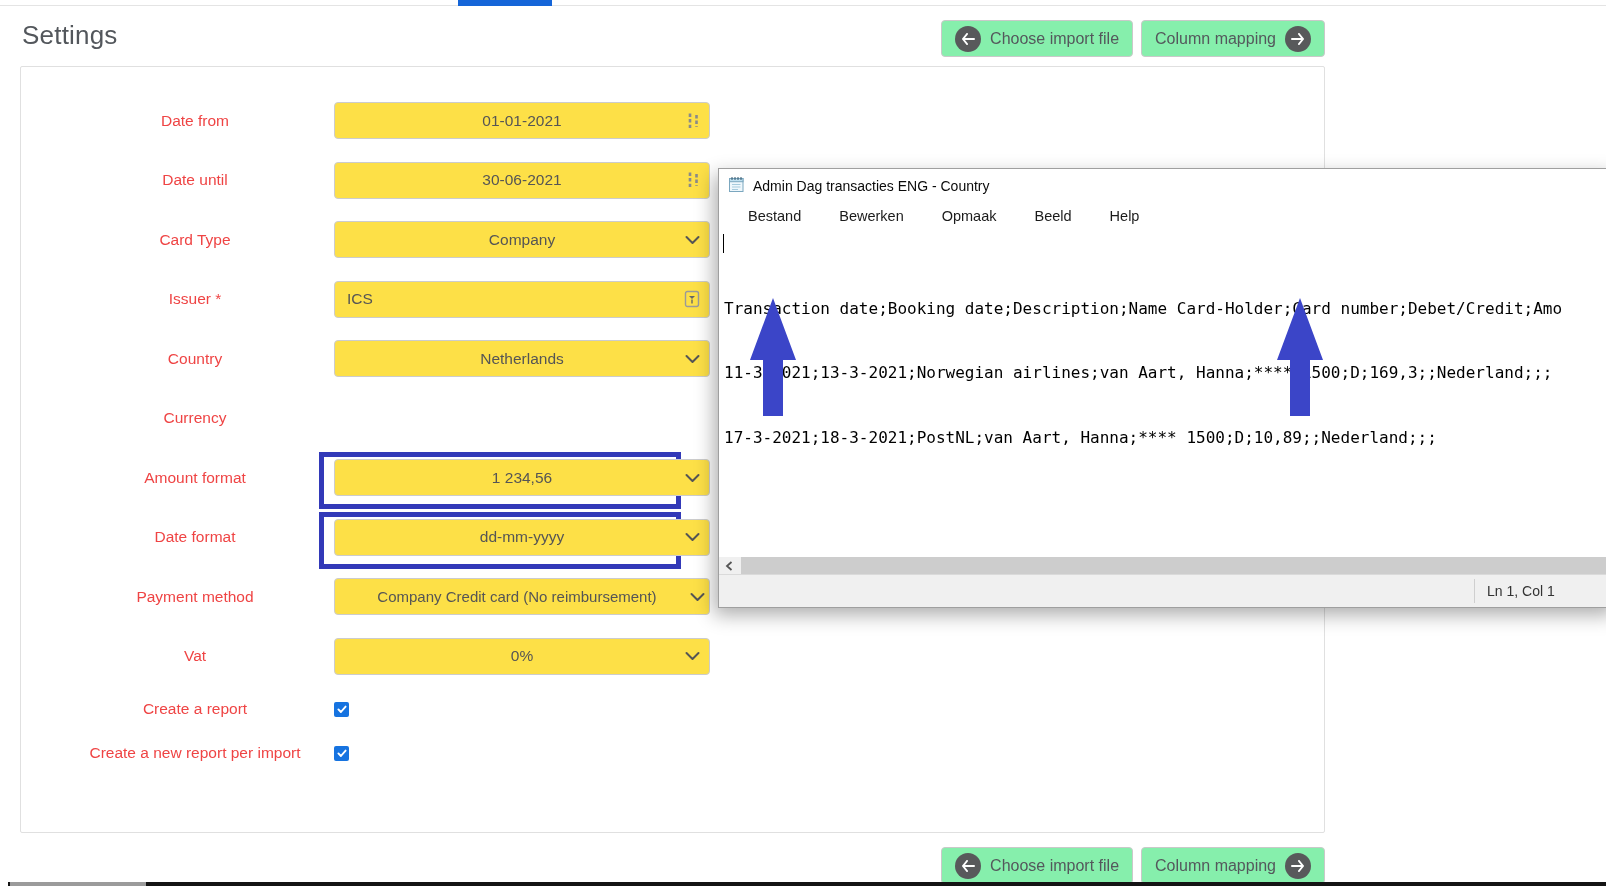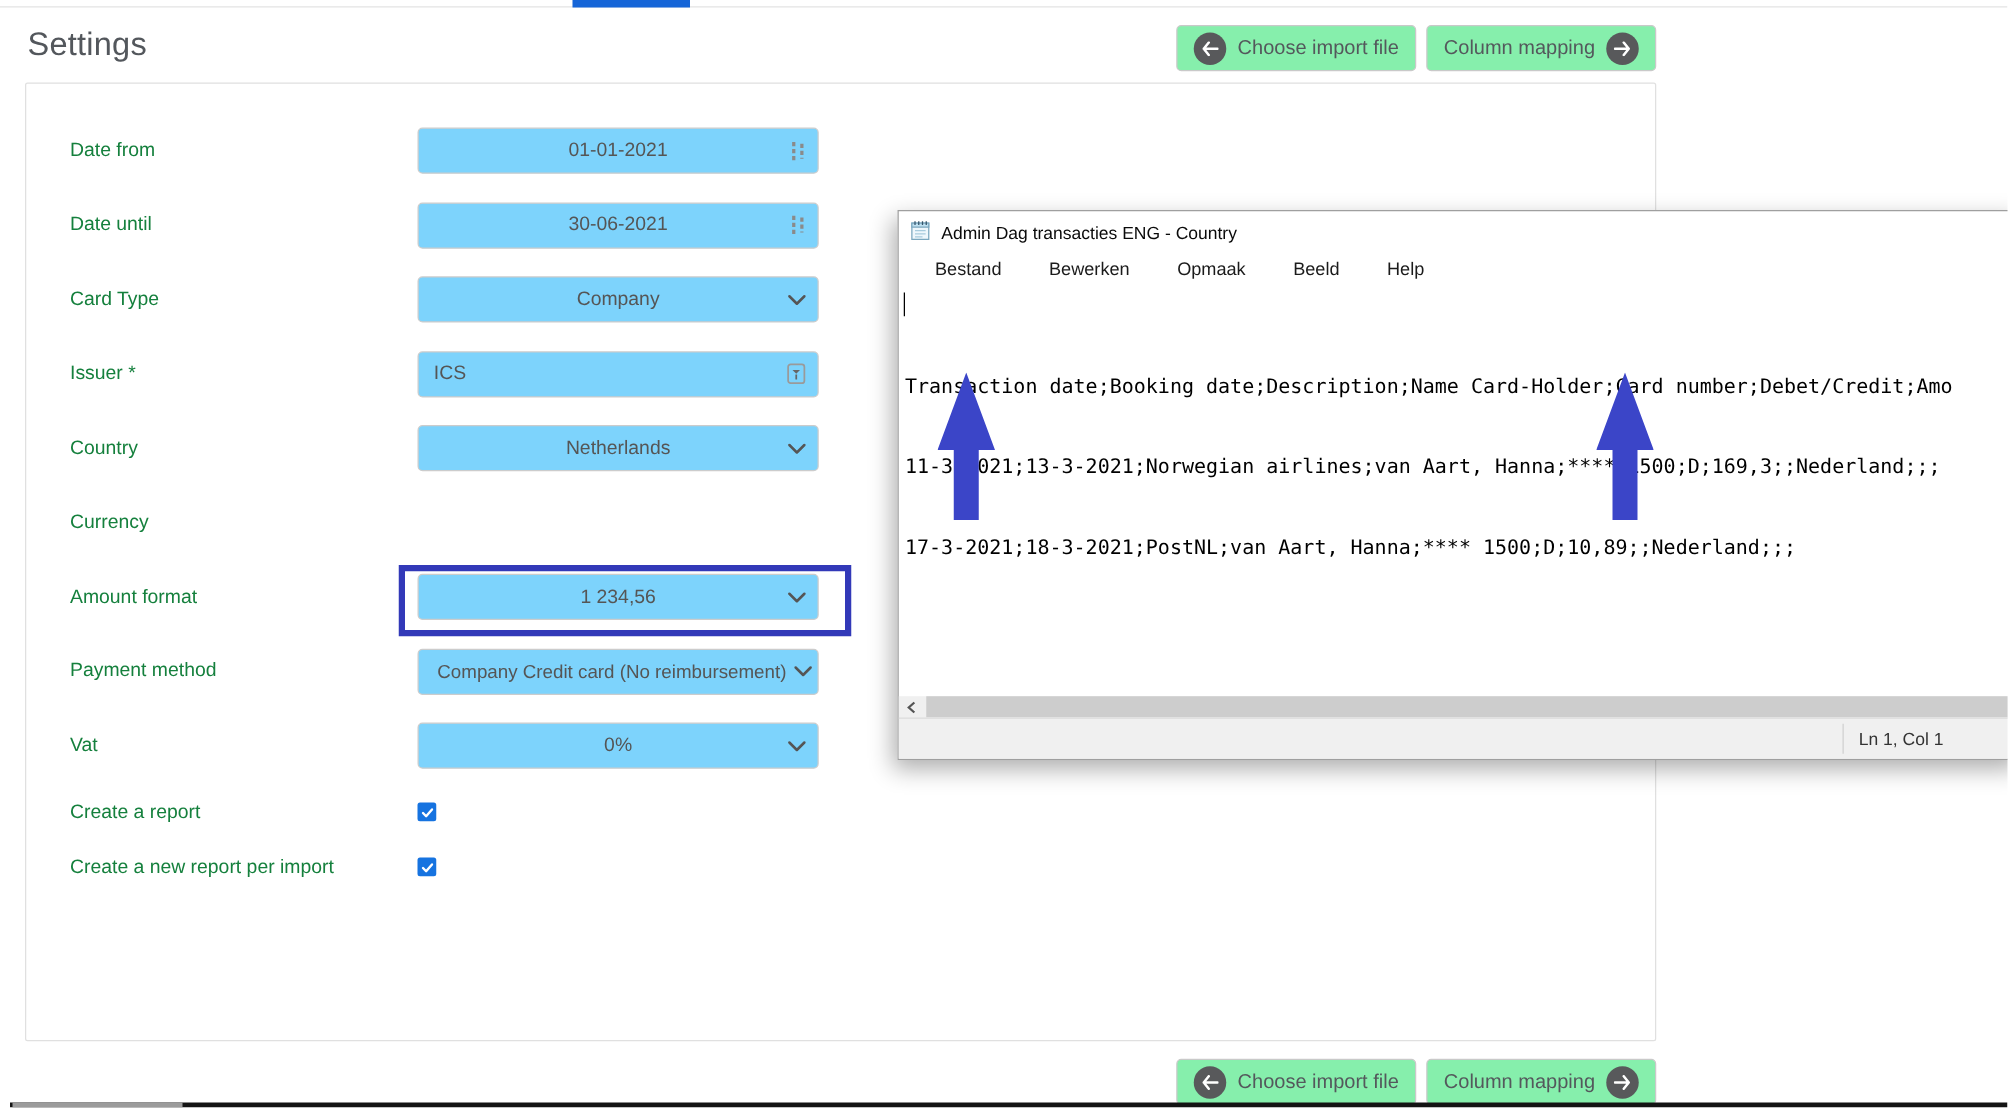--- a/index.html
+++ b/index.html
@@ -23,24 +23,24 @@
     display:flex; align-items:center; gap:9px; padding:0 13px;
     font-size:16px; color:#54585c; cursor:pointer; font-family:inherit;
   }
   .circ { width:26px; height:26px; border-radius:50%; background:#58595b; display:flex; align-items:center; justify-content:center; flex:0 0 auto; }
 
   
   .card { position:absolute; left:20px; top:66px; width:1305px; height:767px; background:#fff; border:1px solid #e0e0e0; border-radius:2px; }
   .form { position:absolute; left:35px; top:35px; width:700px; }
   .form-row { display:flex; align-items:center; height:37px; margin-bottom:22.5px; }
   .form-row.cb-row { height:24px; margin-bottom:20px; }
-  .form-label { width:278px; font-size:15.5px; color:#15803d; }
+  .form-label { width:278px; font-size:15.5px; color:#ef4444;text-align:center; }
   .form-field { width:321px; position:relative; }
   .input {
-    width:321px; height:37px; border:1px solid #ccc; border-radius:4px; background:#7dd3fc;
+    width:376px; height:37px; border:1px solid #ccc; border-radius:4px; background:#fde047;
     display:flex; align-items:center; justify-content:center;
     font-size:15.5px; color:#555; position:relative; cursor:pointer;
   }
   .input.left { justify-content:flex-start; padding-left:12px; }
   .input.small-text { font-size:15px; padding:0 16px 0 6px; }
   .field-icon { position:absolute; right:9px; top:50%; transform:translateY(-50%); display:flex; }
   .field-icon.tight { right:4px; }
   .hl-box { position:absolute; left:-15px; right:-26px; top:-7px; bottom:-13px; border:5px solid #3239b8; pointer-events:none; }
   .checkbox { width:15px; height:15px; background:#1673e0; border-radius:2px; display:flex; align-items:center; justify-content:center; cursor:pointer; }
 
@@ -195,20 +195,34 @@
           <span>1 234,56</span>
           <span class="field-icon">
             <svg width="15" height="9" viewBox="0 0 15 9">
                 <path d="M1.5 1.5l6 6 6-6" stroke="#555" stroke-width="2" fill="none" stroke-linecap="round" stroke-linejoin="round"></path>
               </svg>
           </span>
         </div>
       </div>
     </div>
 
+    <div class="form-row">
+      <div class="form-label">Date format</div>
+      <div class="form-field">
+        <div class="hl-box"></div>
+        <div class="input">
+          <span>dd-mm-yyyy</span>
+          <span class="field-icon">
+            <svg width="15" height="9" viewBox="0 0 15 9">
+                <path d="M1.5 1.5l6 6 6-6" stroke="#555" stroke-width="2" fill="none" stroke-linecap="round" stroke-linejoin="round"></path>
+              </svg>
+          </span>
+        </div>
+      </div>
+    </div>
 
     <div class="form-row">
       <div class="form-label">Payment method</div>
       <div class="form-field">
         <div class="input small-text">
           <span>Company Credit card (No reimbursement)</span>
           <span class="field-icon tight">
             <svg width="15" height="9" viewBox="0 0 15 9">
                 <path d="M1.5 1.5l6 6 6-6" stroke="#555" stroke-width="2" fill="none" stroke-linecap="round" stroke-linejoin="round"></path>
               </svg>

